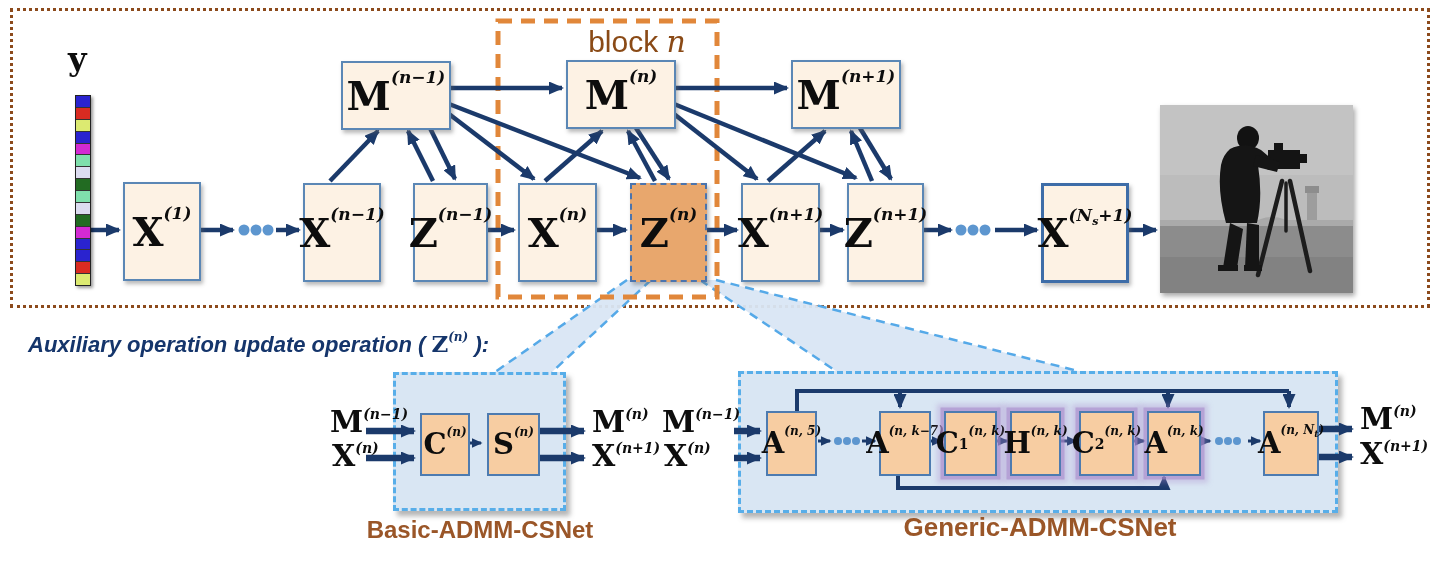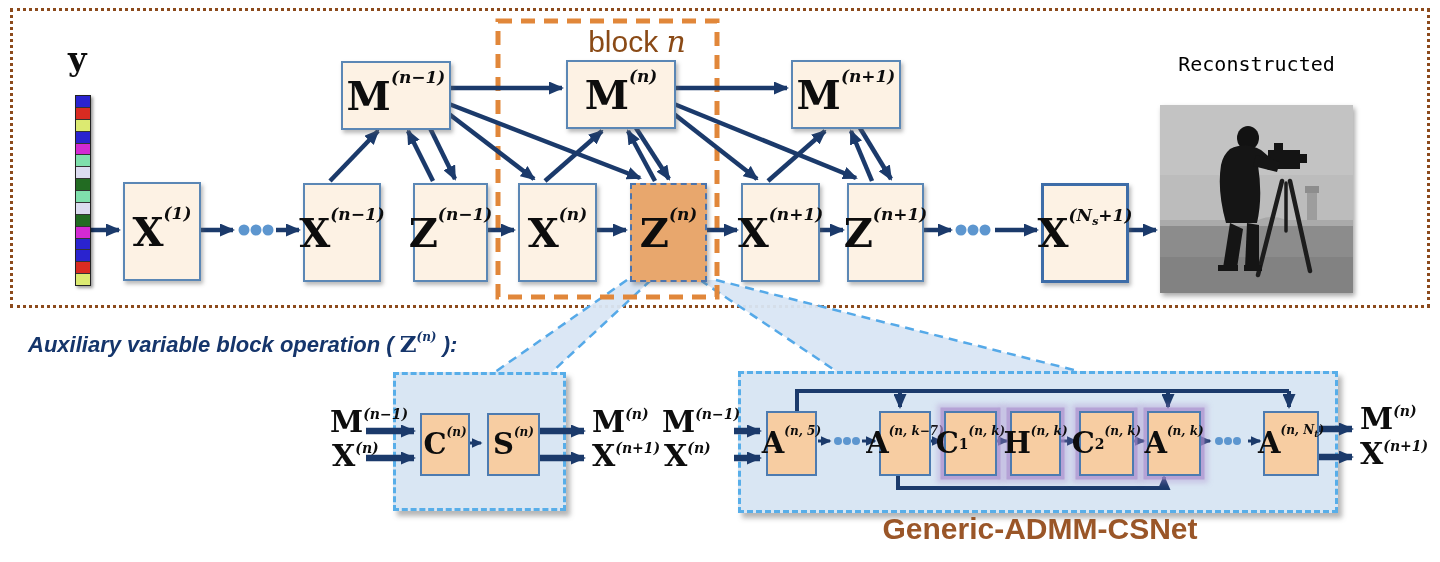--- a/index.html
+++ b/index.html
@@ -45,21 +45,21 @@
   
   .hdr{position:absolute;z-index:12;color:#15356b;font-size:22px;font-weight:bold;
        font-style:italic;white-space:nowrap;}
   .hdr .hz{font-family:"DejaVu Serif",serif;font-style:normal;font-size:23px;}
   .hdr .hzs{font-family:"DejaVu Serif",serif;font-size:12px;vertical-align:11px;}
   #stage-label{position:absolute;left:552px;top:24px;width:170px;text-align:center;z-index:12;
                color:#8a4a16;font-size:30px;white-space:nowrap;}
   #stage-label i{font-family:"DejaVu Serif",serif;}
   .brown-label{position:absolute;z-index:12;color:#9a5628;font-weight:bold;text-align:center;}
   #basic-label{left:340px;top:516px;width:280px;font-size:24px;}
-  #generic-label{left:855px;top:512px;width:370px;font-size:30px;}
+  #generic-label{left:855px;top:512px;width:370px;font-size:26px;}
   #y-label{position:absolute;left:68px;top:40px;z-index:10;font-family:"DejaVu Serif",serif;
            font-weight:bold;font-size:32px;color:#0d0d0d;}
   #caption{position:absolute;left:1160px;top:53px;width:193px;z-index:10;text-align:center;
            font-family:"DejaVu Sans Mono",monospace;font-size:20px;line-height:23px;color:#000;}
 
   
   #y-vector{position:absolute;left:75px;top:95px;width:14px;height:189px;z-index:10;
             display:flex;flex-direction:column;border:1.5px solid #222;background:#fff;
             box-shadow:2px 2px 3px rgba(0,0,0,.4);}
   #y-vector .vcell{flex:1;border-bottom:1px solid #333;}
@@ -244,21 +244,20 @@
       <span class="nsup"><span>(n)</span><span class="nsub2"></span><span></span></span>
   </div>
   <div class="node" style="left:791px;top:60px;width:106px;height:65px">
     <span class="nb">M</span>
       <span class="nsup"><span>(n+1)</span><span class="nsub2"></span><span></span></span>
   </div>
 
   <div id="stage-label"><span>block </span><i>n</i></div>
 
   <div id="caption">
-    <div>Reconstructed</div>
   </div>
   <div id="recon">
     <svg width="193" height="188" viewBox="0 0 193 188" xmlns="http://www.w3.org/2000/svg">
       <rect width="193" height="188" fill="#bcbcbc"></rect>
       <rect width="193" height="70" fill="#c3c3c3"></rect>
       <rect x="147" y="86" width="10" height="36" fill="#9d9d9d"></rect>
       <rect x="145" y="81" width="14" height="7" fill="#8d8d8d"></rect>
       <ellipse cx="112" cy="119" rx="16" ry="7" fill="#a7a7a7"></ellipse>
       <rect y="115" width="193" height="7" fill="#aaaaaa"></rect>
       <rect y="121" width="193" height="67" fill="#8c8c8c"></rect>
@@ -275,21 +274,21 @@
       <path d="M70,44 Q86,36 101,45 L113,55 L109,65 L98,60 Q103,92 97,118 L66,118 Q57,86 61,60 Q63,50 70,44 Z" fill="#151515"></path>
       <path d="M96,50 L120,57 L117,67 L93,61 Z" fill="#151515"></path>
       <path d="M70,118 L63,163 L77,163 L83,124 Z" fill="#151515"></path>
       <path d="M87,118 L85,163 L99,163 L99,120 Z" fill="#151515"></path>
       <rect x="58" y="160" width="20" height="6" fill="#151515"></rect>
       <rect x="84" y="160" width="18" height="6" fill="#151515"></rect>
     </svg>
   </div>
 
   <div class="hdr" style="left:28px;top:330px">
-    <span>Auxiliary variable block operation ( </span><span class="hz">Z</span><span class="hzs">(n)</span><span> ):</span>
+    <span>Auxiliary operation update operation ( </span><span class="hz">Z</span><span class="hzs">(n)</span><span> ):</span>
   </div>
   <div class="iolabel" style="left:330px;top:406px">
     <span class="ib">M</span><span class="isup">(n−1)</span>
   </div>
   <div class="iolabel" style="left:332px;top:440px">
     <span class="ib">X</span><span class="isup">(n)</span>
   </div>
   <div class="op" style="left:420px;top:413px;width:46px;height:59px">
     <span class="ob">C</span>
       <span class="nsup">(n)</span>
@@ -297,20 +296,21 @@
   <div class="op" style="left:487px;top:413px;width:49px;height:59px">
     <span class="ob">S</span>
       <span class="nsup">(n)</span>
   </div>
   <div class="iolabel" style="left:592px;top:406px">
     <span class="ib">M</span><span class="isup">(n)</span>
   </div>
   <div class="iolabel" style="left:592px;top:440px">
     <span class="ib">X</span><span class="isup">(n+1)</span>
   </div>
+  <div id="basic-label" class="brown-label">Basic-ADMM-CSNet</div>
 
   <div class="iolabel" style="left:662px;top:406px">
     <span class="ib">M</span><span class="isup">(n−1)</span>
   </div>
   <div class="iolabel" style="left:664px;top:440px">
     <span class="ib">X</span><span class="isup">(n)</span>
   </div>
 
   <div class="op" style="left:766px;top:411px;width:47px;height:61px">
     <span class="ob">A</span>

